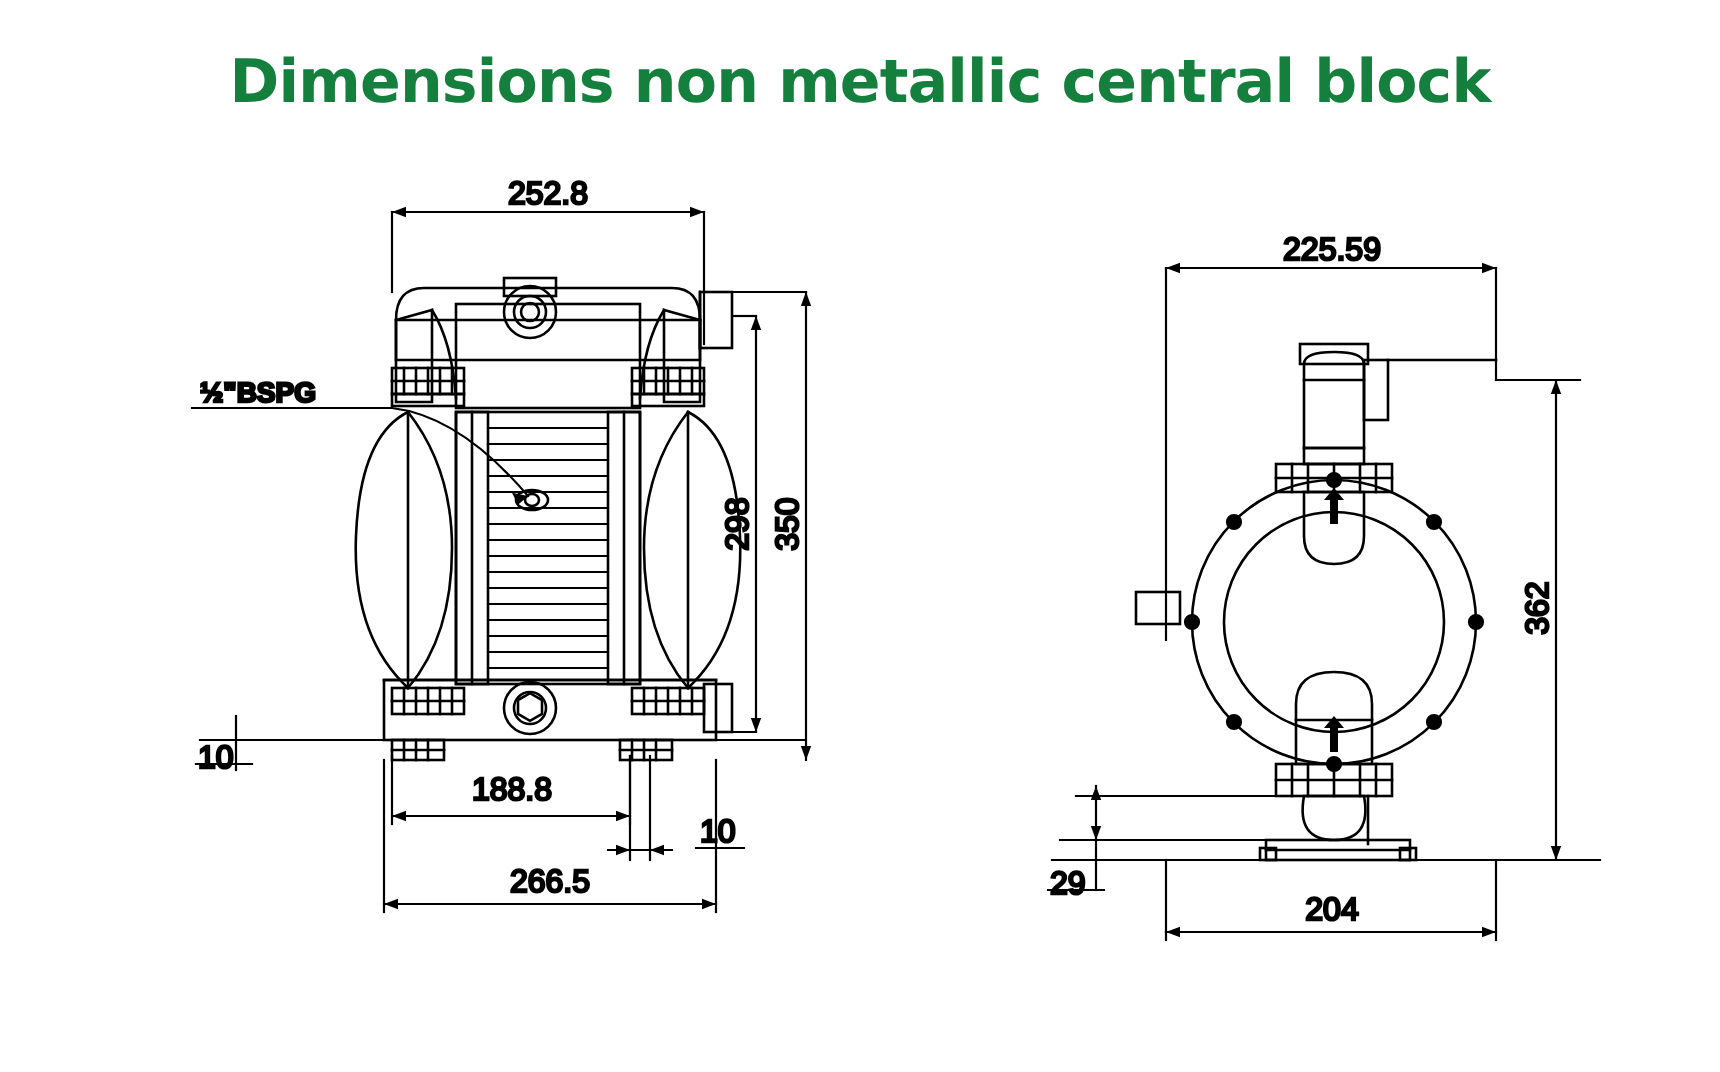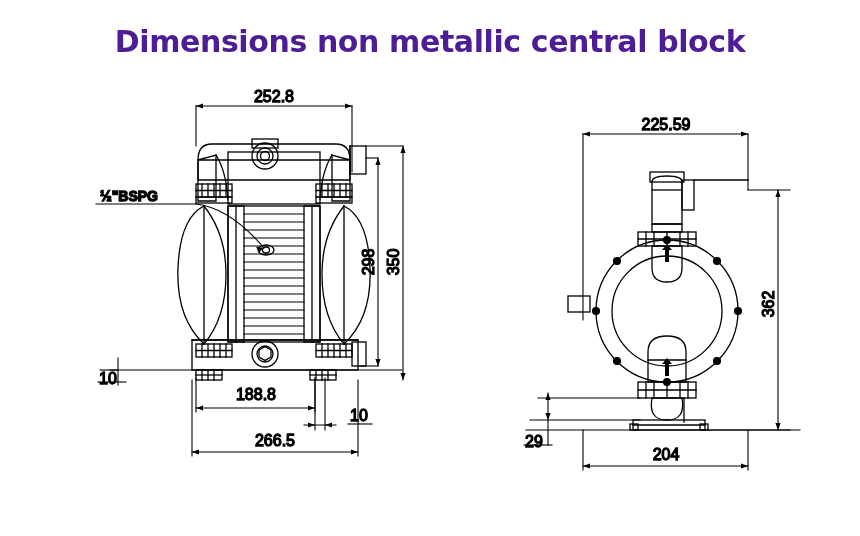--- a/index.html
+++ b/index.html
@@ -18,21 +18,21 @@
   #title {
     position: absolute;
     left: 0;
     top: 24px;
     width: 860px;
     text-align: center;
     font-family: "DejaVu Sans", sans-serif;
     font-weight: bold;
     font-size: 30px;
     letter-spacing: -0.4px;
-    color: #4c1d95;
+    color: #15803d;
     white-space: nowrap;
   }
   #drawing {
     position: absolute;
     left: 0;
     top: 0;
     width: 860px;
     height: 536px;
   }
   svg text {

